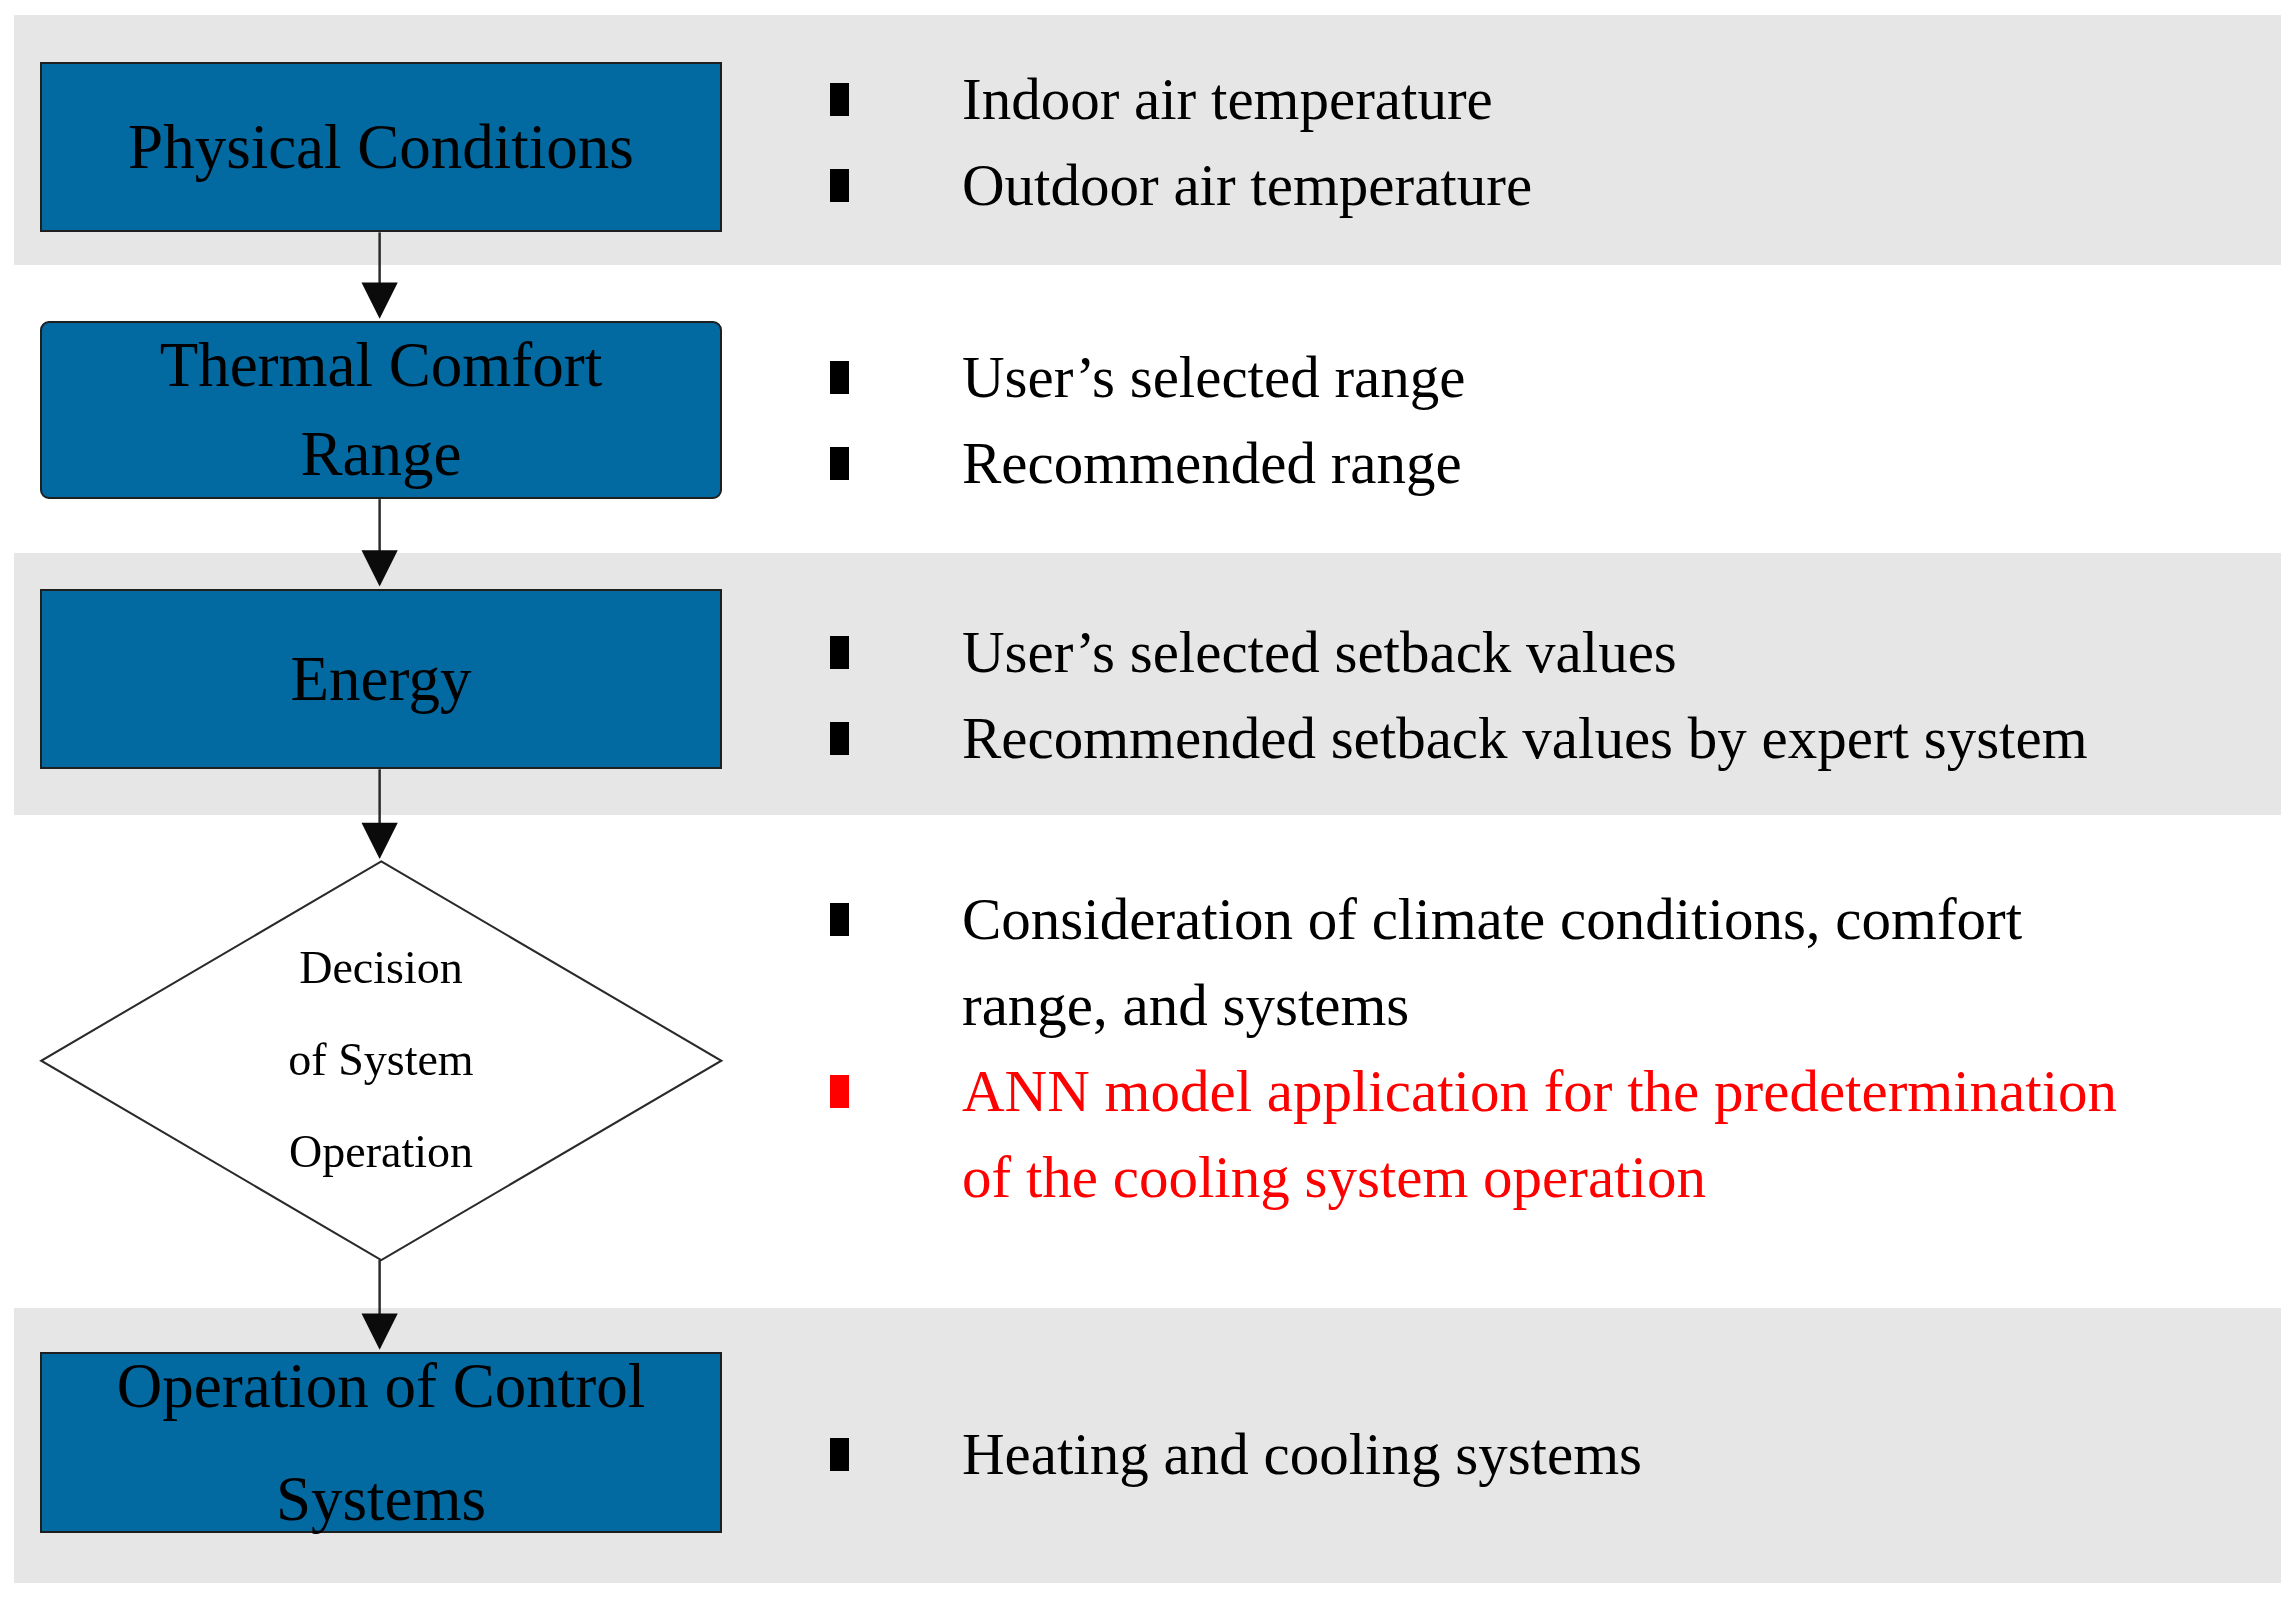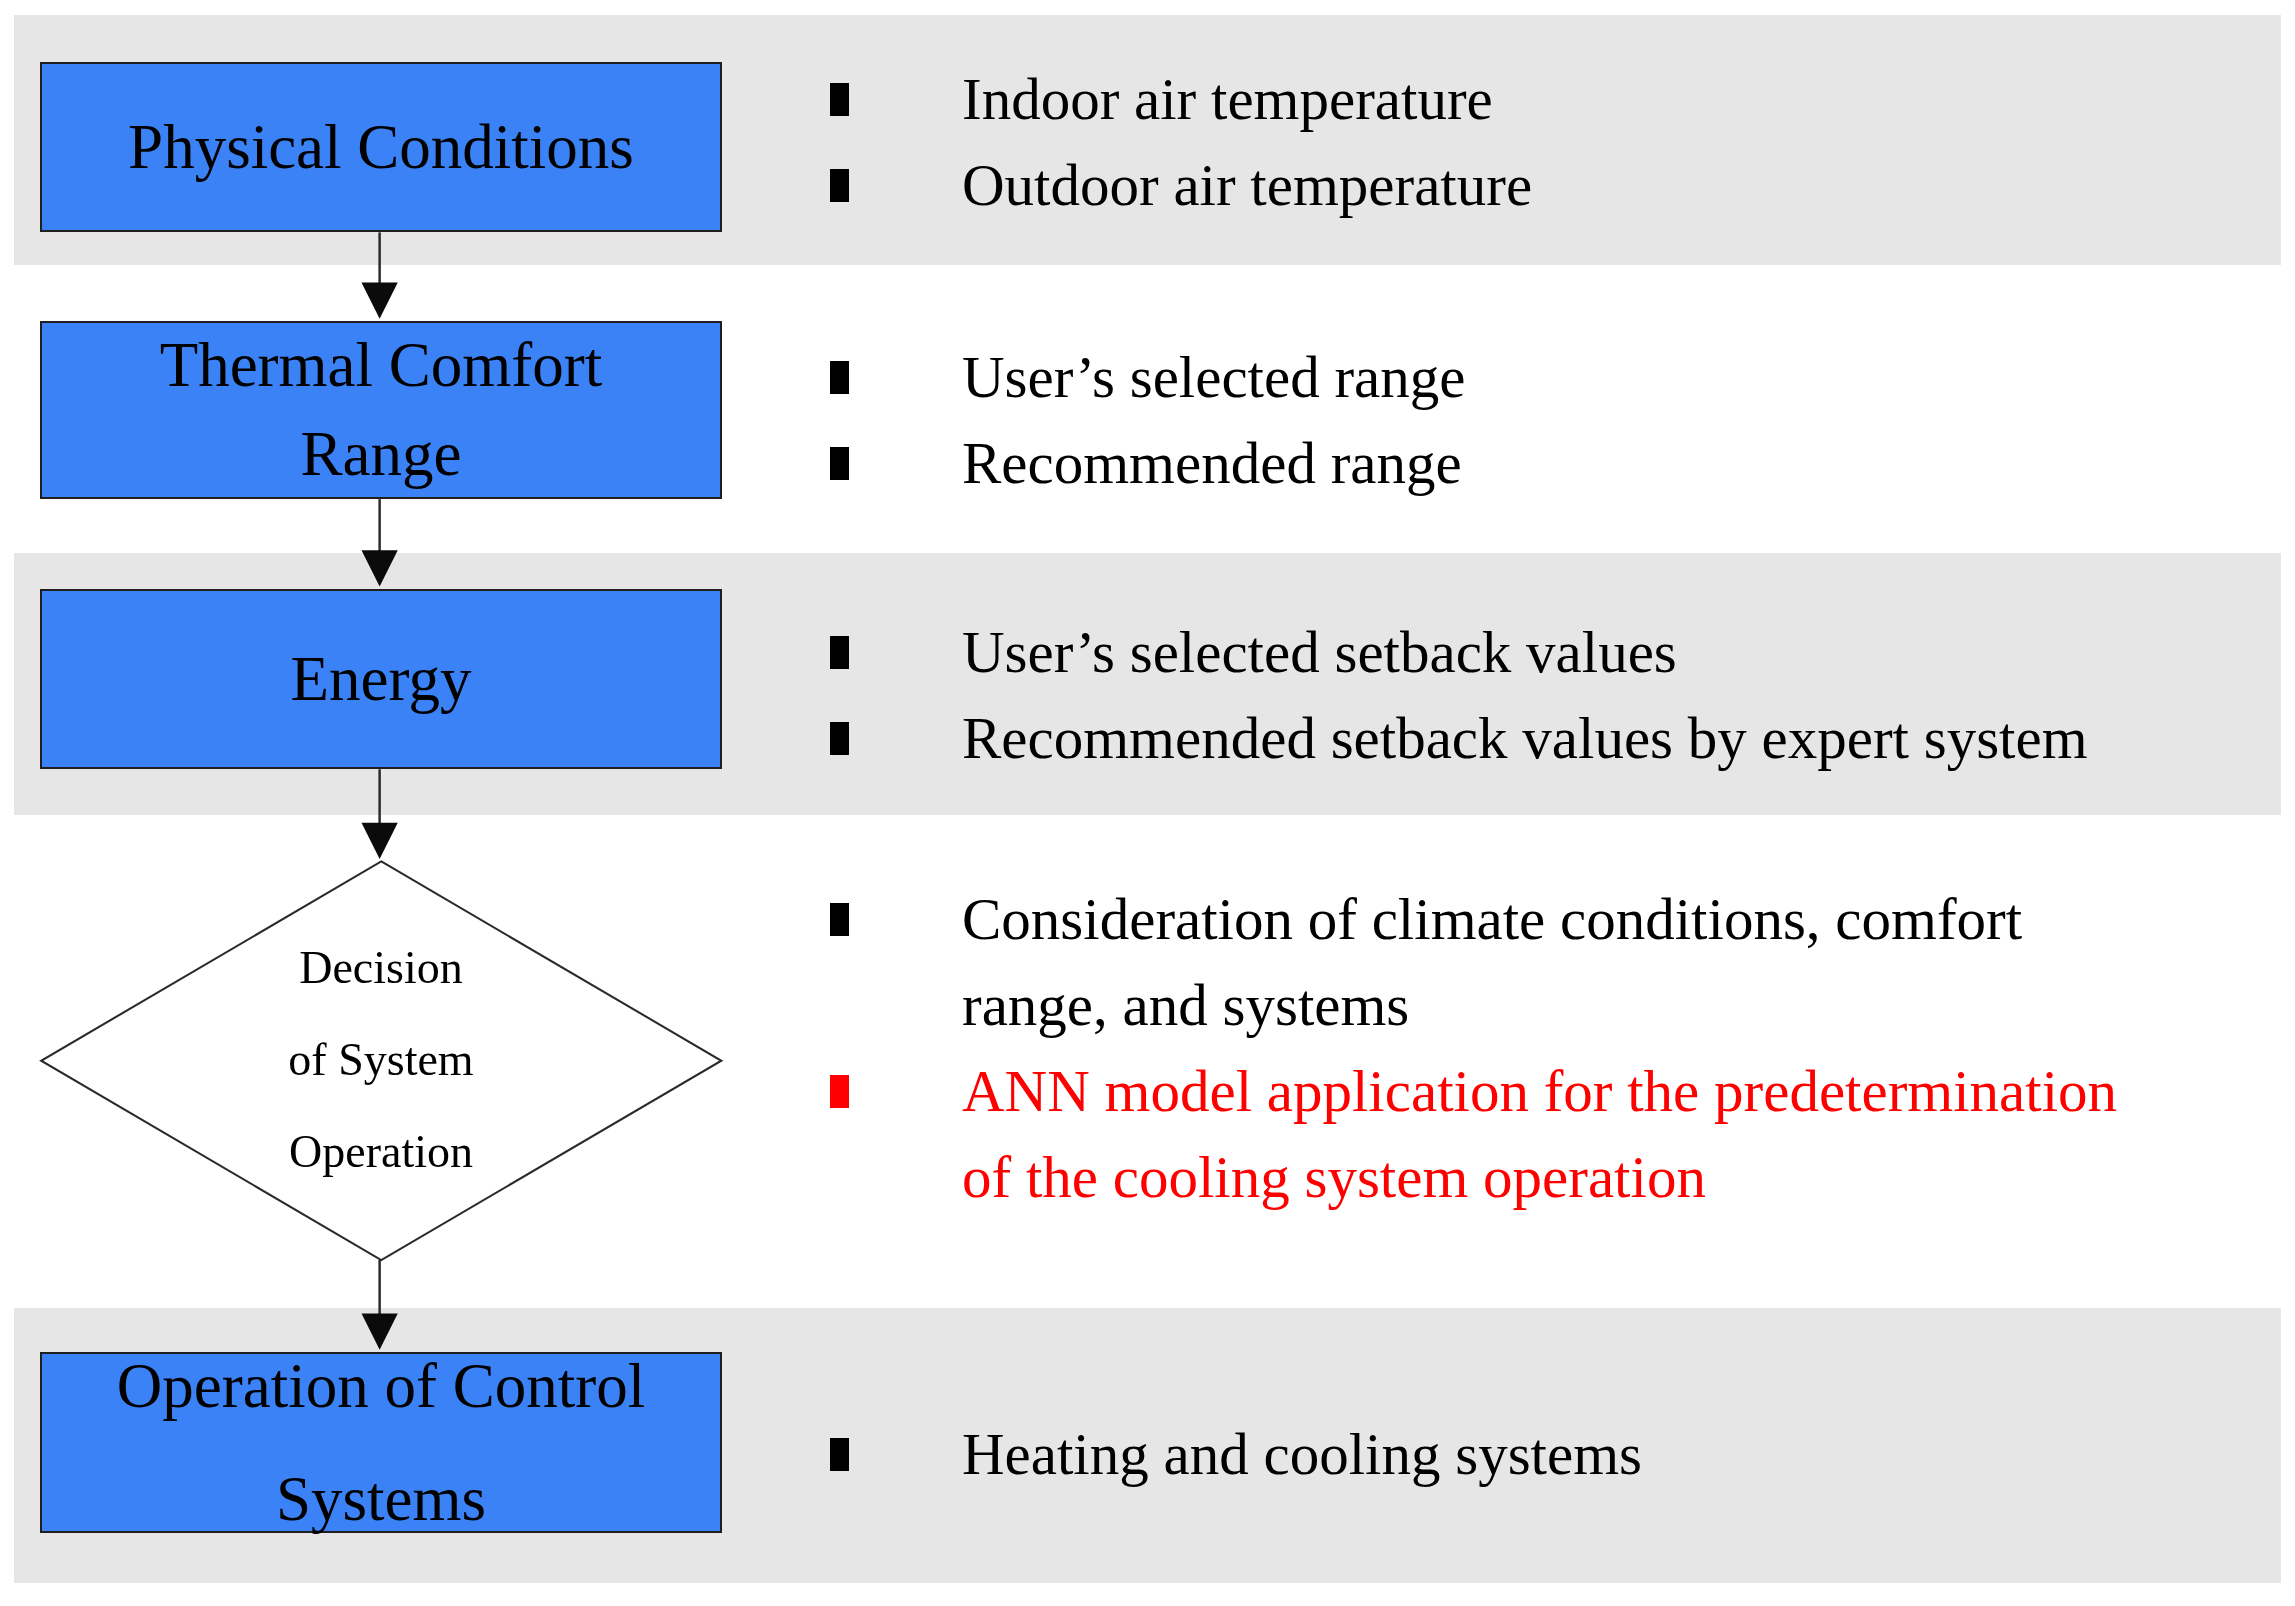--- a/index.html
+++ b/index.html
@@ -30,35 +30,35 @@
     left: 0; top: 0;
     width: 2295px;
     height: 1606px;
     z-index: 2;
   }
 
   .node {
     position: absolute;
     left: 40px;
     width: 682px;
-    background: #3b82f6;
+    background: #0369a1;
     border: 2.5px solid #1f1f1f;
     box-sizing: border-box;
     display: flex;
     flex-direction: column;
     align-items: center;
     justify-content: center;
     z-index: 3;
     font-size: 63px;
     line-height: 89px;
     color: #000000;
     text-align: center;
   }
   .node1 { top: 62px;   height: 170px; }
-  .node2 { top: 321px;  height: 178px; }
+  .node2 { top: 321px;  height: 178px; border-radius: 9px; }
   .node3 { top: 589px;  height: 180px; }
   .node5 { top: 1352px; height: 181px; gap: 24px; }
 
   .diamond-label {
     position: absolute;
     left: 134px;
     top: 922px;
     width: 494px;
     z-index: 3;
     font-size: 46px;

